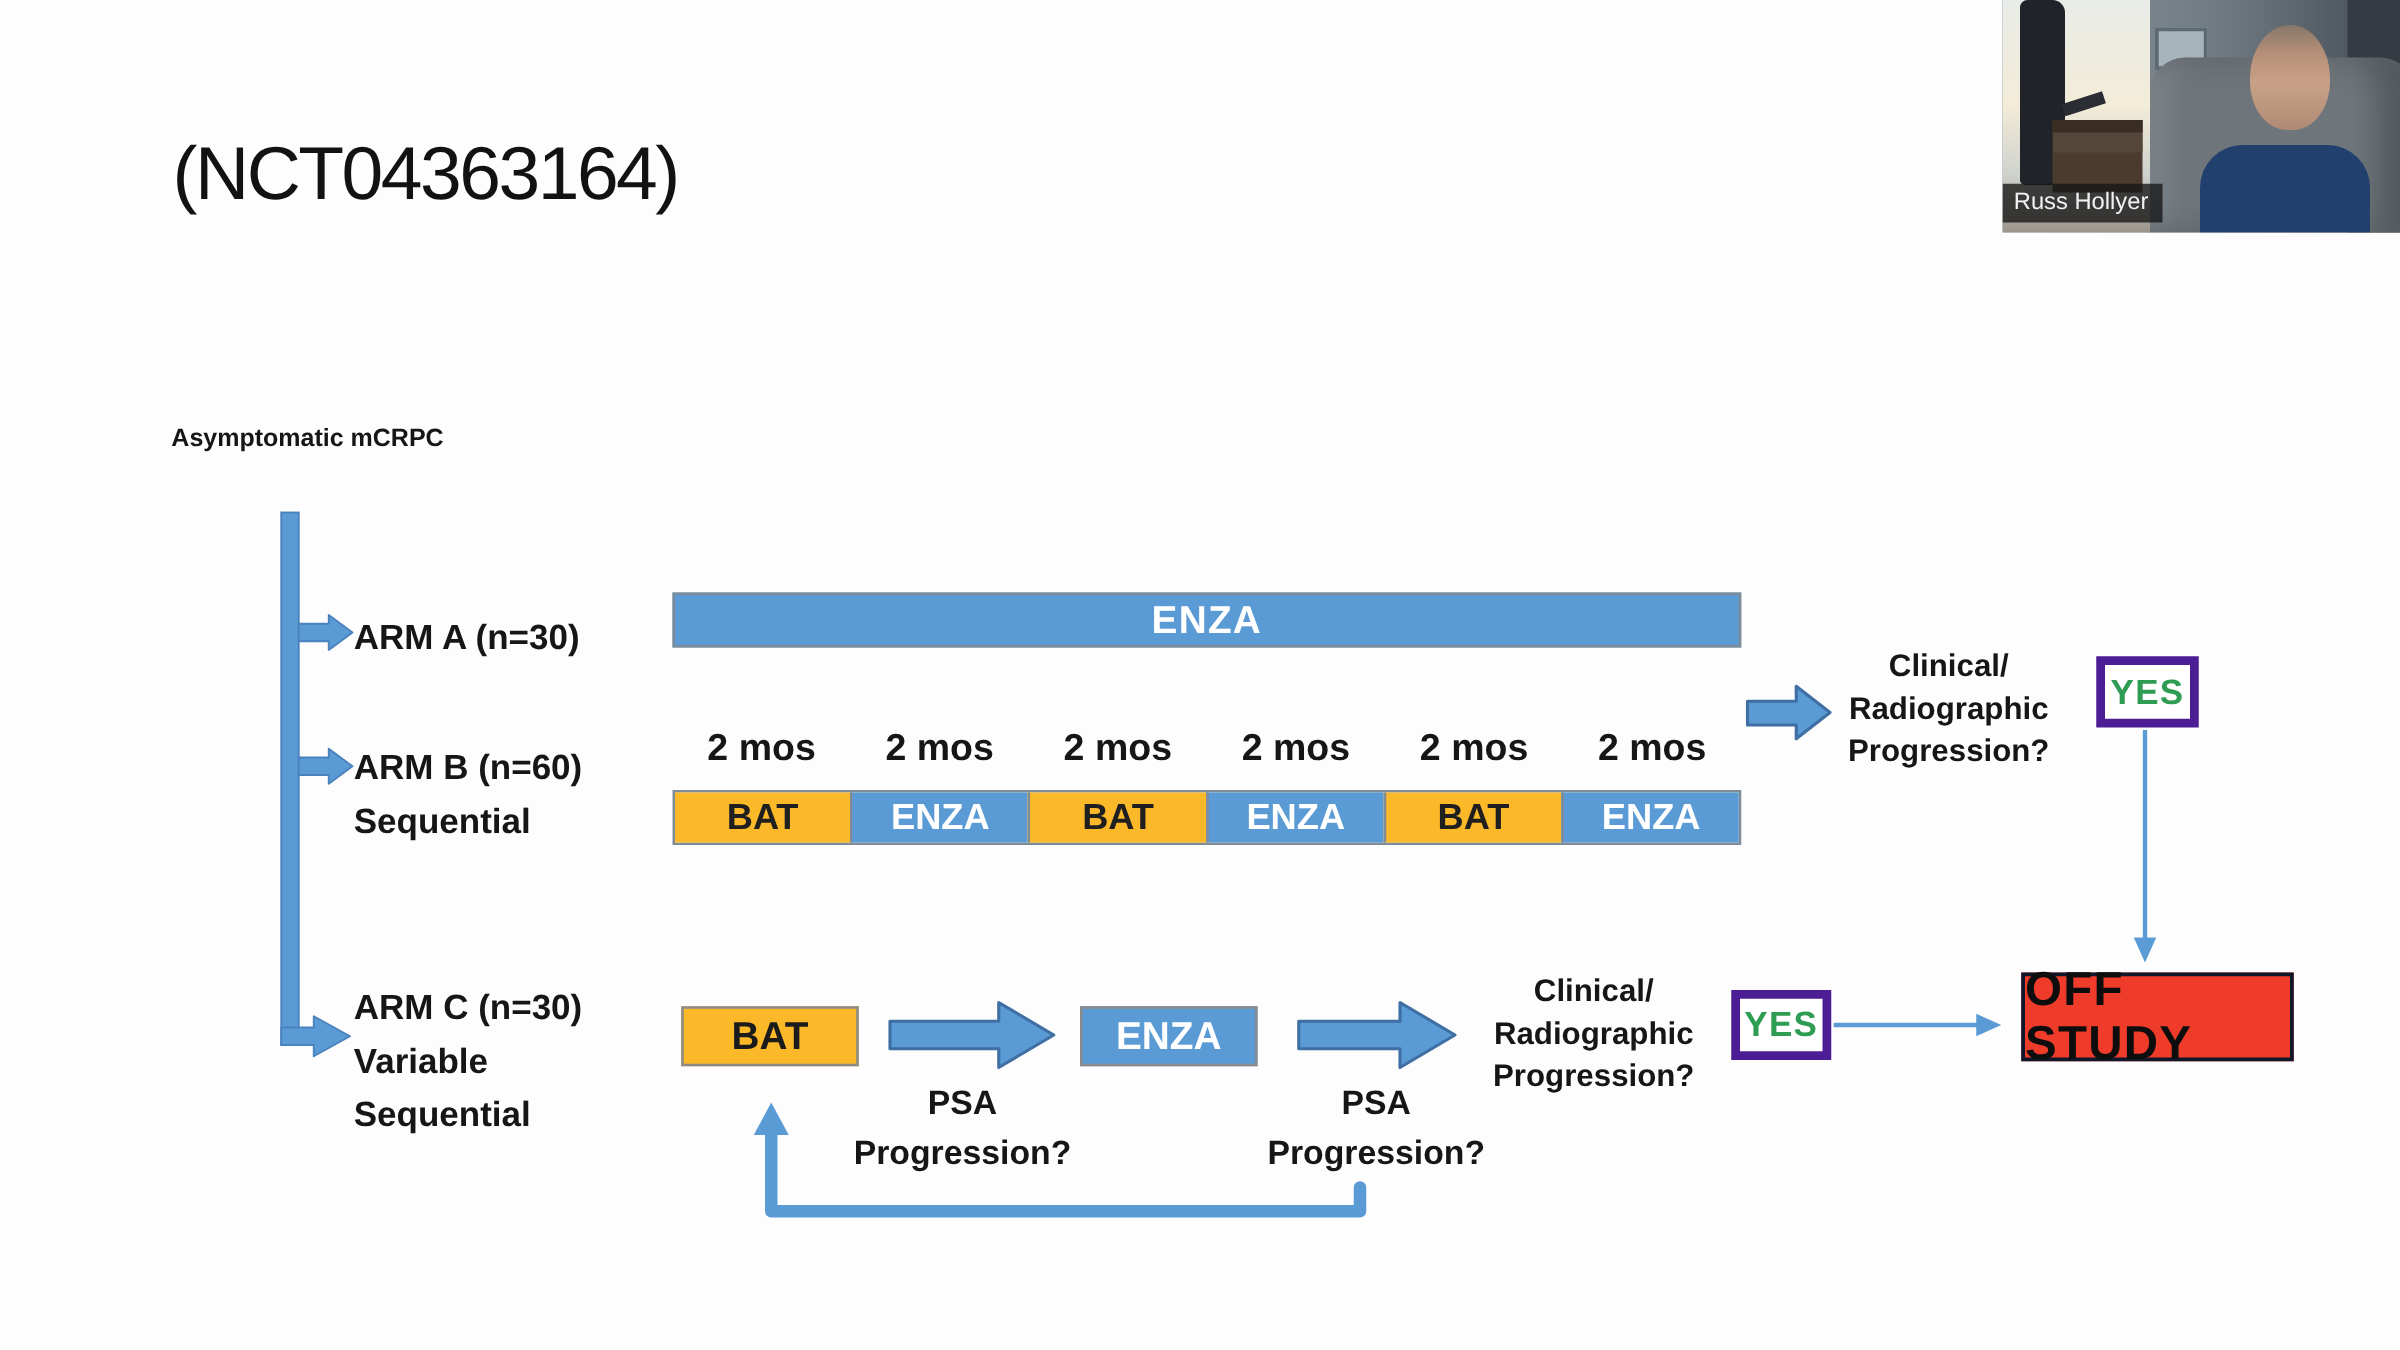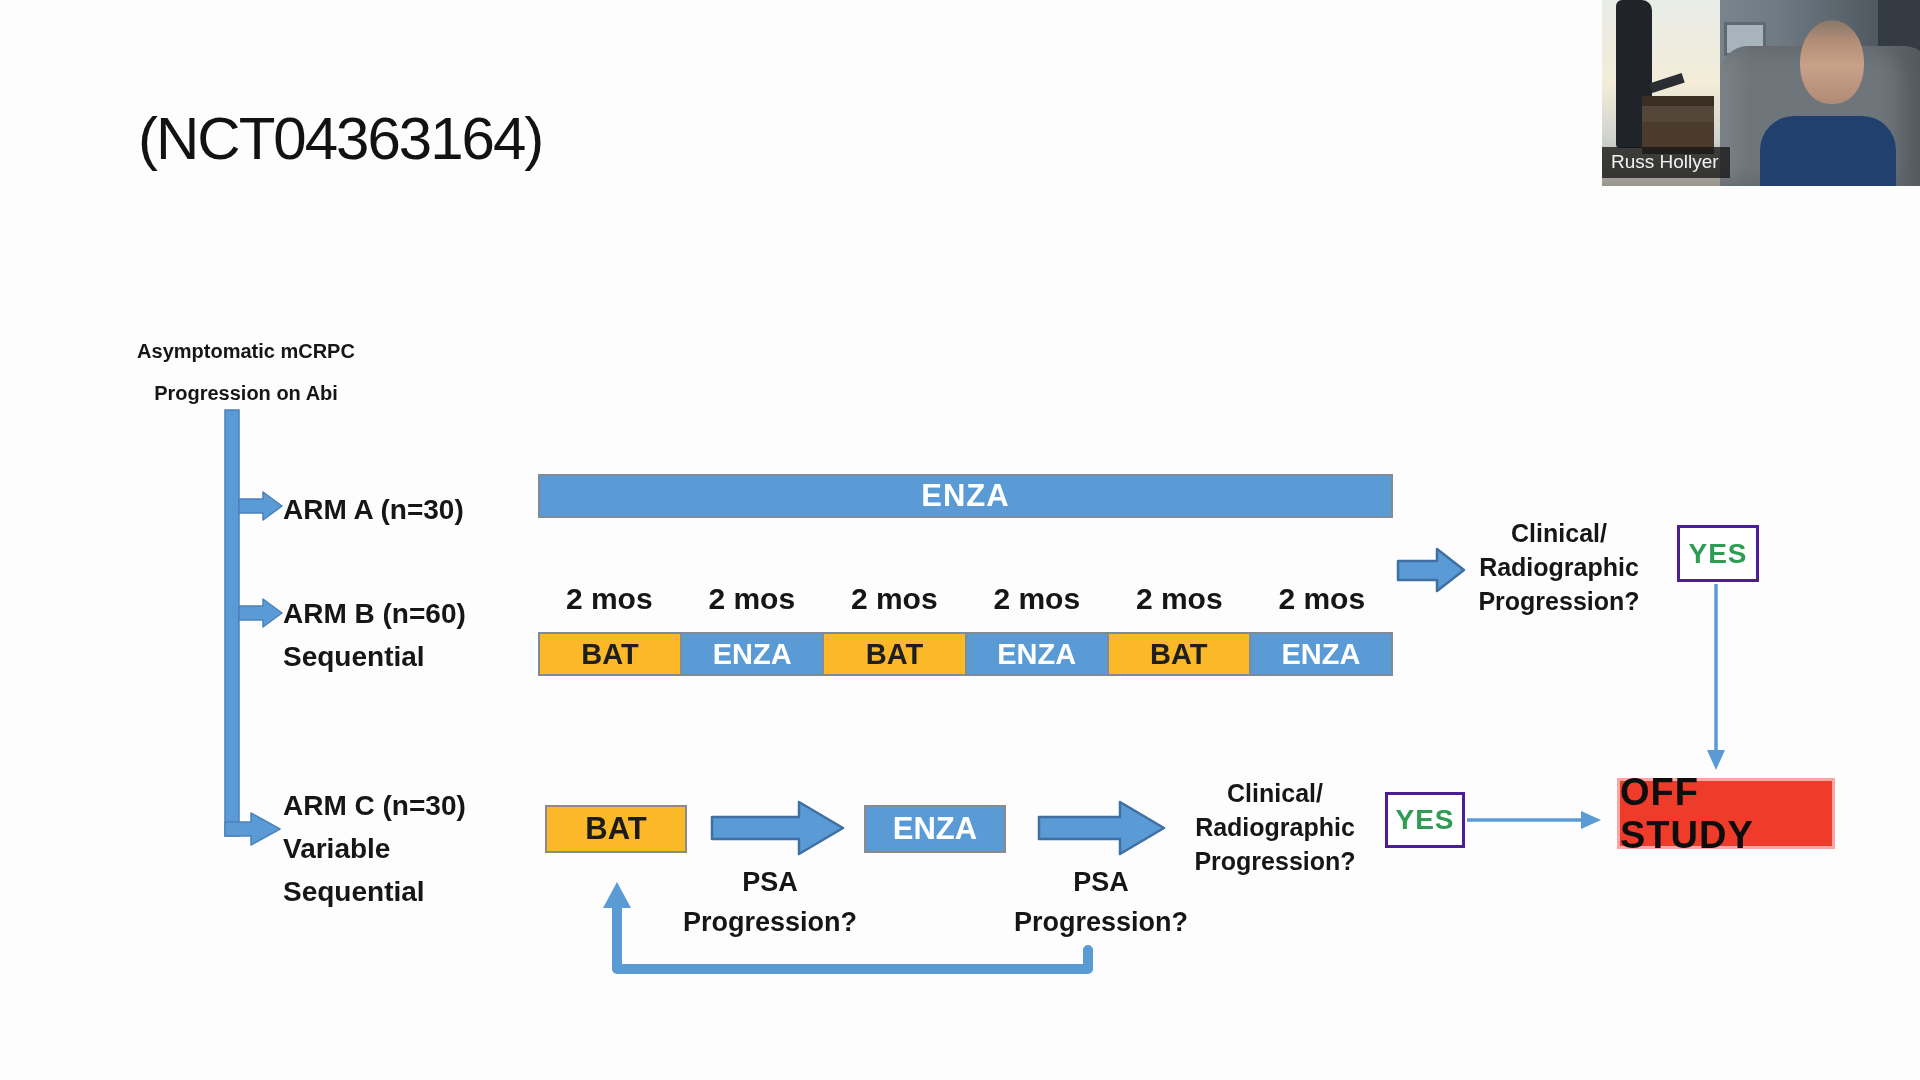--- a/index.html
+++ b/index.html
@@ -29,24 +29,24 @@
        border-left:2px solid #7f8b96;}
   .seg:first-child{border-left:none;}
   .seg.bat{background:#fbb929;color:#1f1f1f;}
   .seg.enza{background:#5b9bd5;color:#fff;}
   
   .node{position:absolute;box-sizing:border-box;display:flex;align-items:center;justify-content:center;z-index:2;}
   .bat-box{left:545px;top:805px;width:142px;height:48px;background:#fbb929;border:2px solid #8a8a8a;
            font-size:31px;font-weight:700;color:#1b1b1b;}
   .enza-box{left:864px;top:805px;width:142px;height:48px;background:#5b9bd5;border:2px solid #8a8a8a;
             font-size:31px;font-weight:700;color:#fff;}
-  .yes-box{background:#fff;border:3px solid #4c1d95;font-size:28px;font-weight:700;color:#2e9c53;letter-spacing:1px;}
+  .yes-box{background:#fff;border:7px solid #4c1d95;font-size:28px;font-weight:700;color:#2e9c53;letter-spacing:1px;}
   .yes-top{left:1677px;top:525px;width:82px;height:57px;}
   .yes-c{left:1385px;top:792px;width:80px;height:56px;}
-  .off-box{left:1617px;top:778px;width:218px;height:71px;background:#ee3b2a;border:3px solid #fca5a5;
+  .off-box{left:1617px;top:778px;width:218px;height:71px;background:#ee3b2a;border:3px solid #0f172a;
            font-size:38px;font-weight:700;color:#0d0d0d;letter-spacing:1px;}
   .q{position:absolute;text-align:center;font-weight:700;z-index:2;}
   .clin{width:190px;font-size:25px;line-height:34px;}
   .clin-top{left:1464px;top:516px;}
   .clin-c{left:1180px;top:776px;}
   .psa{width:190px;font-size:27px;line-height:40px;}
   .psa-1{left:675px;top:862px;}
   .psa-2{left:1006px;top:862px;}
   
   .webcam{position:absolute;left:1602px;top:0;width:318px;height:186px;z-index:10;overflow:hidden;
@@ -98,21 +98,20 @@
 
     <line x1="1716" y1="584" x2="1716" y2="752" stroke="#5b9bd5" stroke-width="3.5"></line>
     <polygon points="1707,750 1725,750 1716,770" fill="#5b9bd5"></polygon>
 
     <line x1="1467" y1="820" x2="1583" y2="820" stroke="#5b9bd5" stroke-width="3.5"></line>
     <polygon points="1581,811 1581,829 1601,820" fill="#5b9bd5"></polygon>
   </svg>
 
   <div class="lbl entry">
     <div>Asymptomatic mCRPC</div>
-    <div>Progression on Abi</div>
   </div>
 
   <div class="lbl arm-label arm-a">ARM A (n=30)</div>
   <div class="lbl arm-label arm-b">
     <div>ARM B (n=60)</div>
     <div>Sequential</div>
   </div>
   <div class="lbl arm-label arm-c">
     <div>ARM C (n=30)</div>
     <div>Variable</div>

